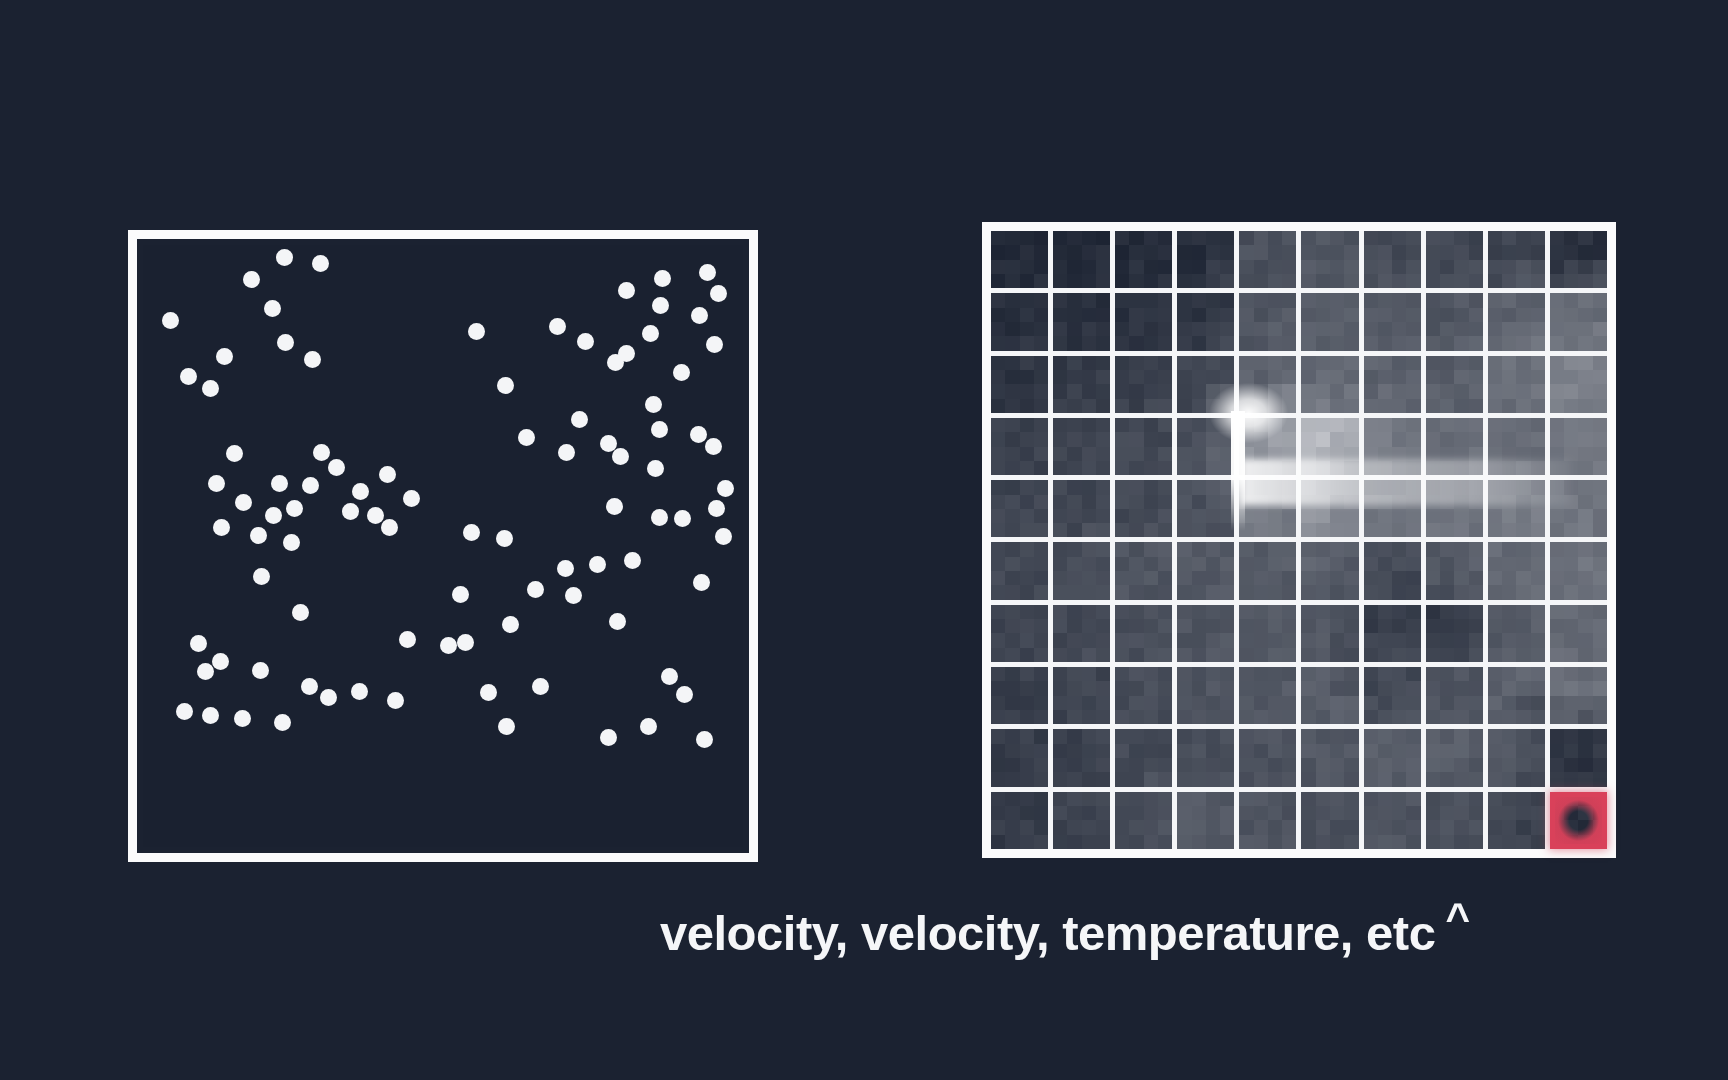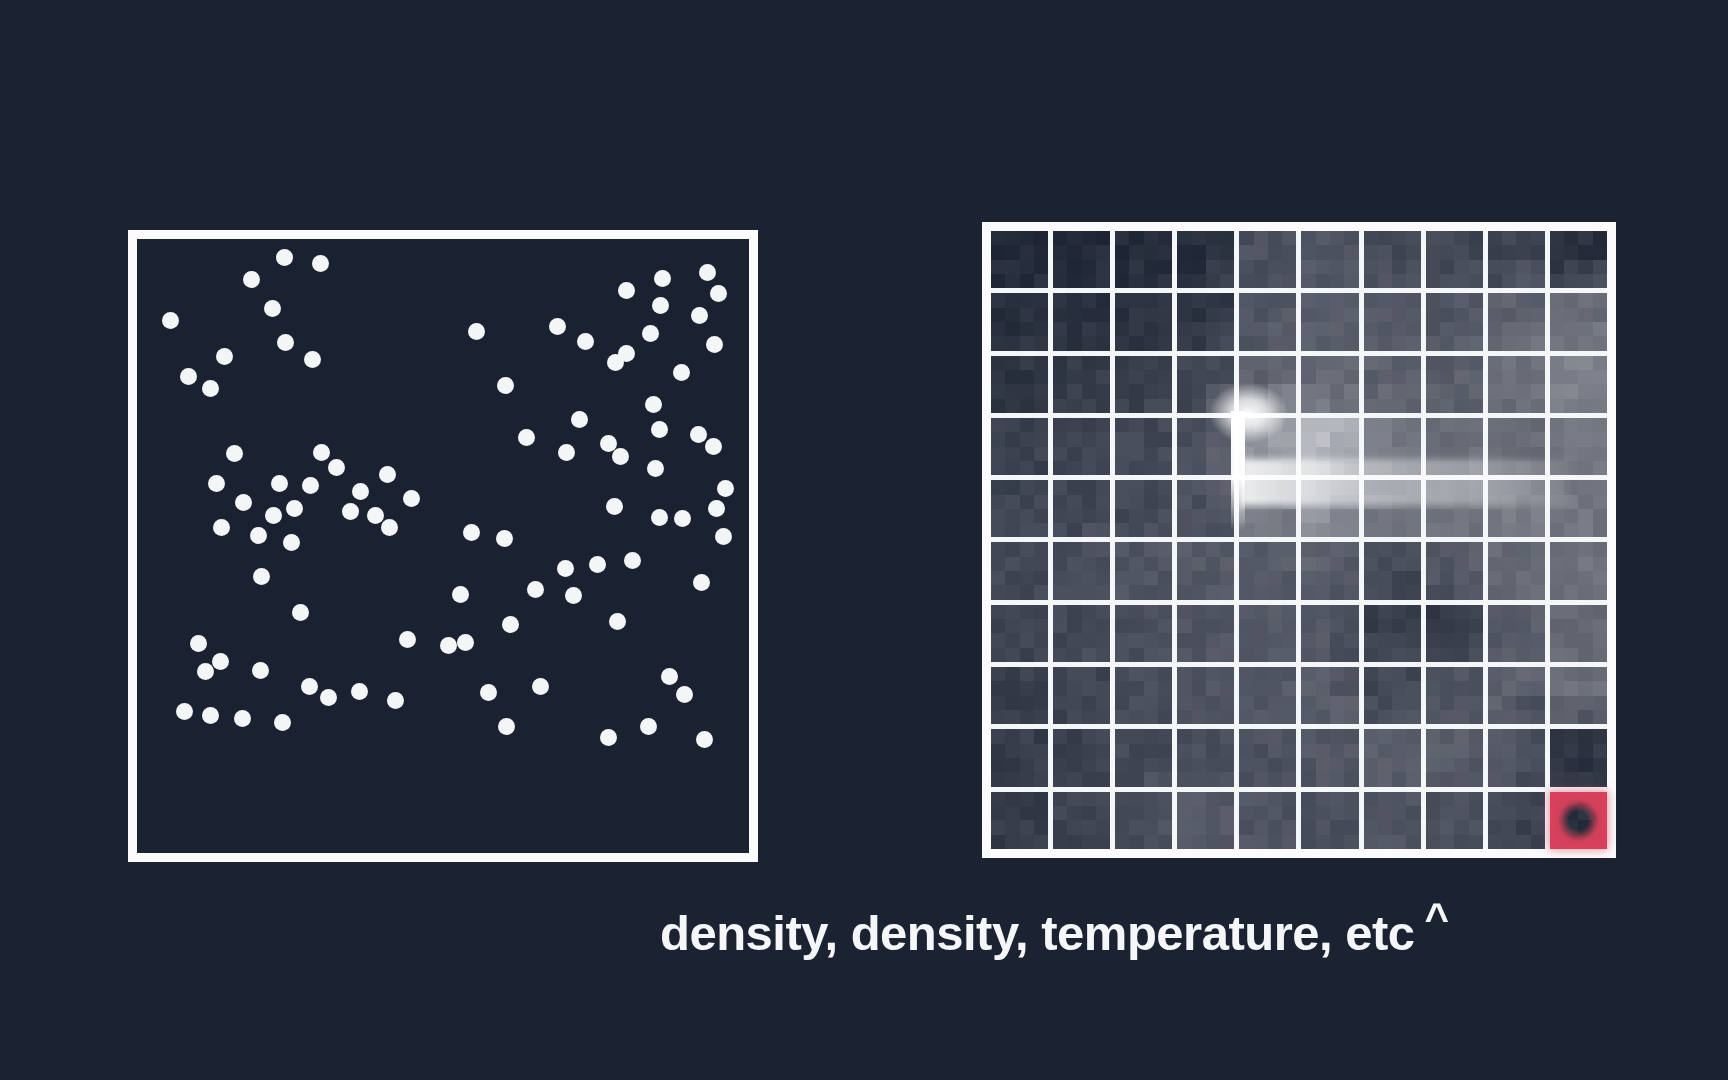--- a/index.html
+++ b/index.html
@@ -2059,14 +2059,14 @@
         <div class="sub" style="background: rgb(44, 50, 64);"></div>
         <div class="sub" style="background: rgb(36, 43, 57);"></div>
       </div>
     </div>
   <div id="plume-band"></div>
   <div id="plume"></div>
   <div id="plume-tail"></div>
 </div>
 
 <div id="caption">
-  <span>density, density, temperature, etc</span><span class="caret">^</span>
+  <span>velocity, velocity, temperature, etc</span><span class="caret">^</span>
 </div>
 
 </body></html>

